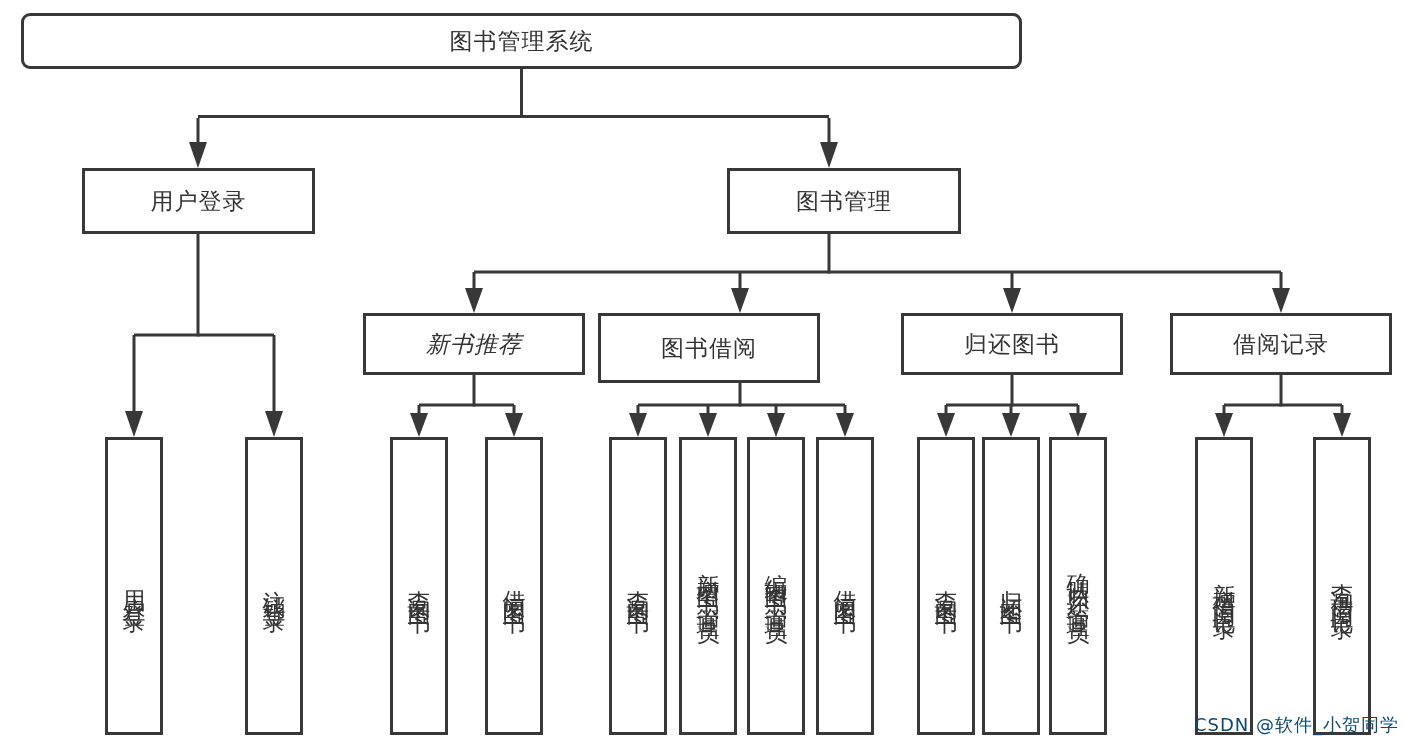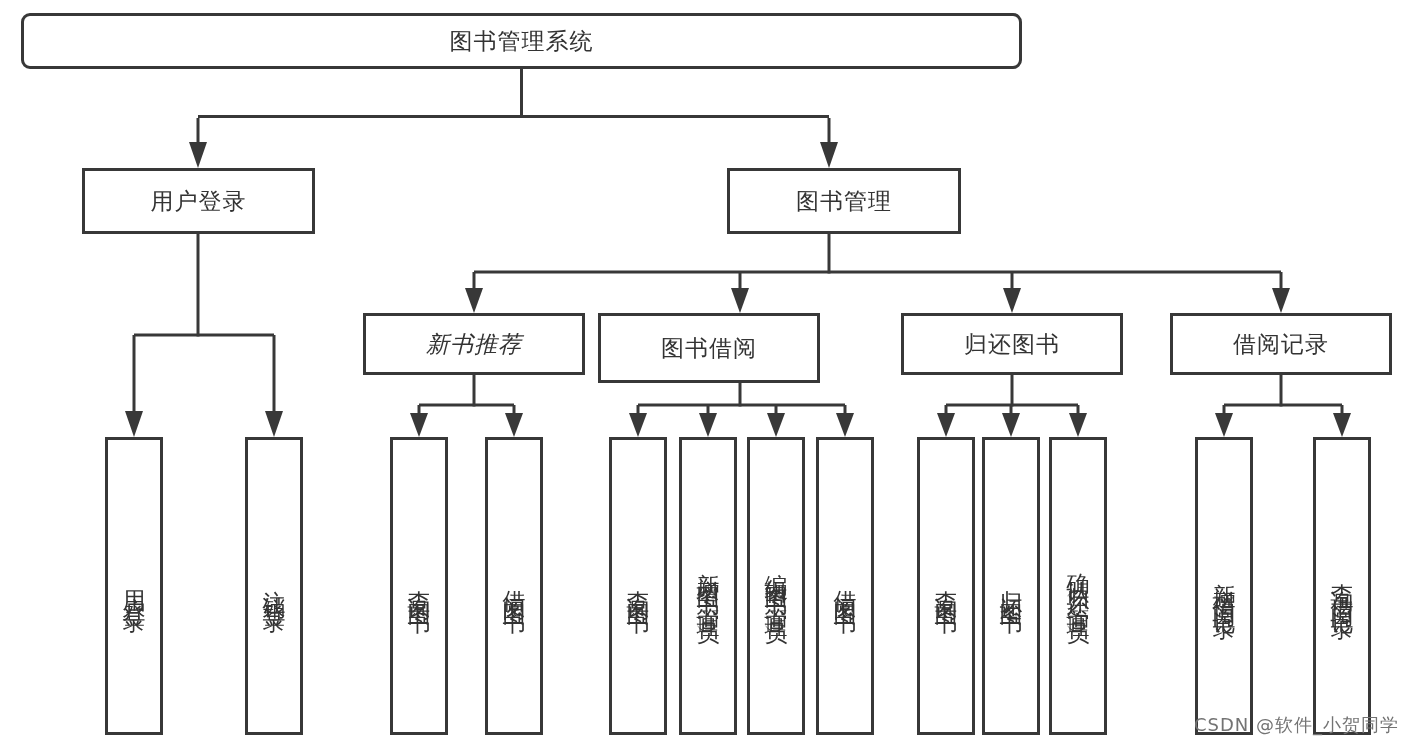--- a/index.html
+++ b/index.html
@@ -74,21 +74,21 @@
   .n-leaf-9  { left: 982px;  }
   .n-leaf-10 { left: 1049px; }
   .n-leaf-11 { left: 1195px; }
   .n-leaf-12 { left: 1313px; }
 
   .watermark {
     position: absolute;
     right: 6px;
     bottom: 10px;
     font-size: 18px;
-    color: #737373;
+    color: #0c4a6e;
     letter-spacing: 1px;
     white-space: nowrap;
   }
 </style>
 </head>
 <body>
 
 <div class="canvas">
 
   <svg class="connectors" viewBox="0 0 1405 747" xmlns="http://www.w3.org/2000/svg">

